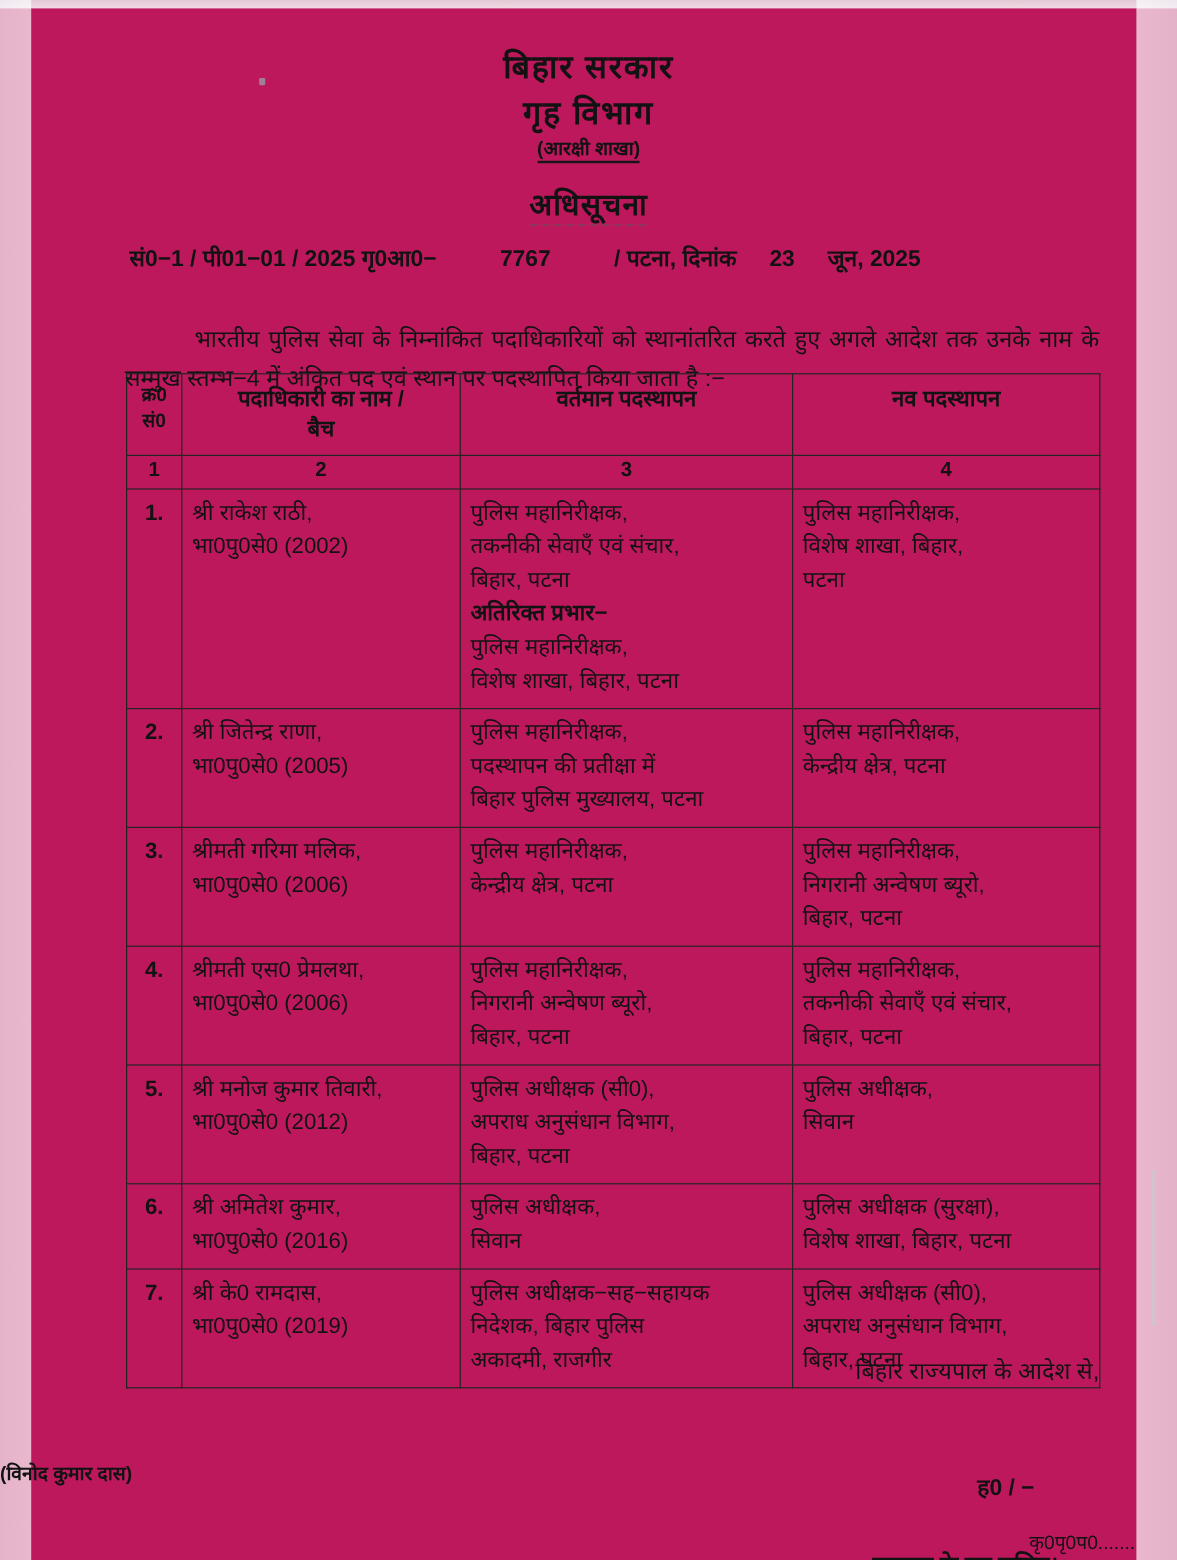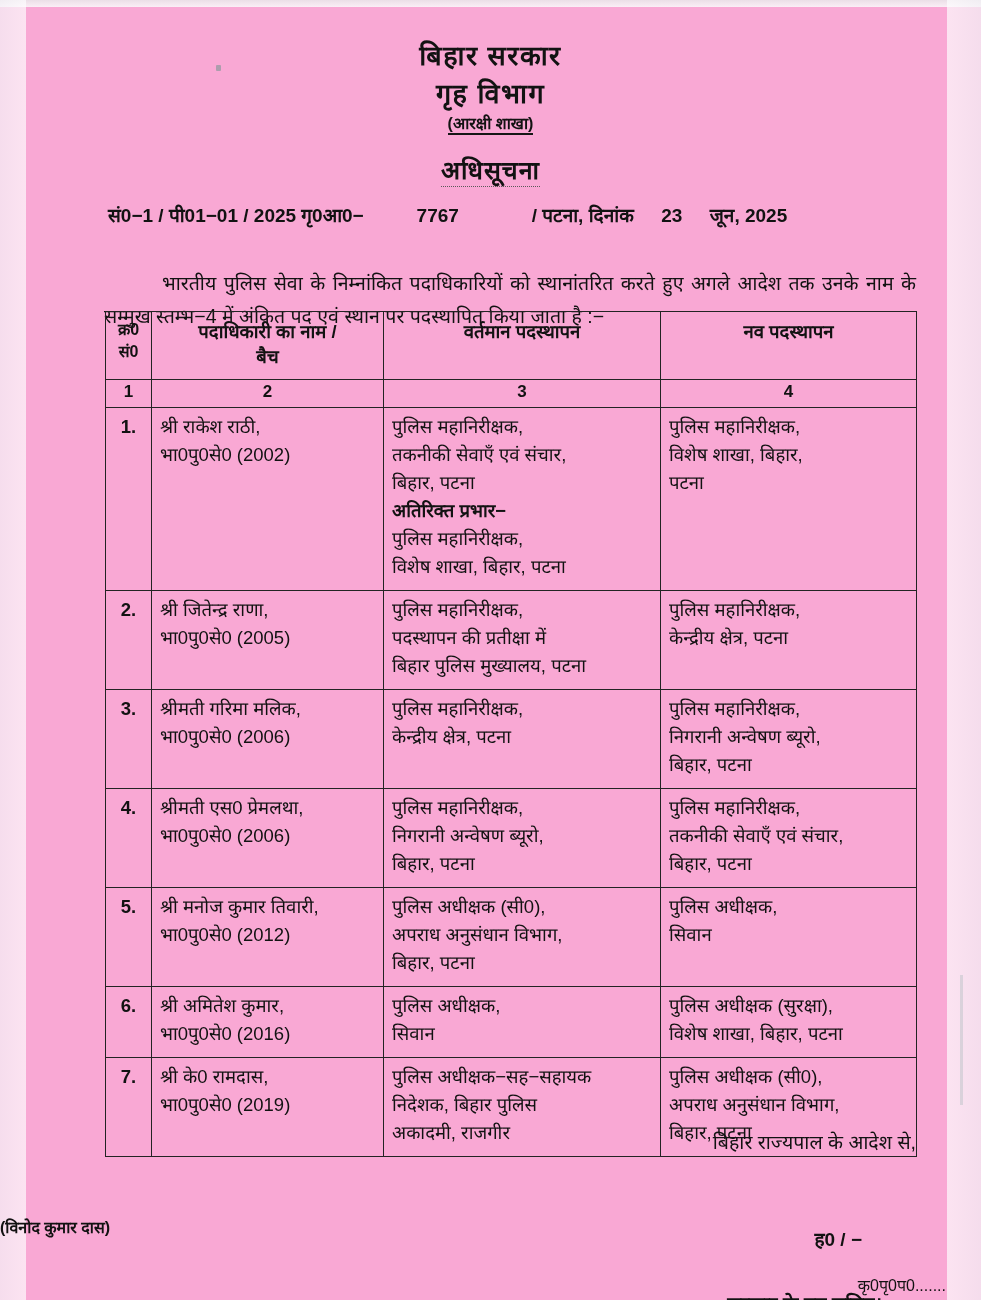--- a/index.html
+++ b/index.html
@@ -7,21 +7,21 @@
     padding: 0;
     background: #ffffff;
   }
   body {
     font-family: "Liberation Sans", "DejaVu Sans", sans-serif;
   }
   #page {
     position: relative;
     width: 981px;
     height: 1300px;
-    background: #f9a8d4;
+    background: #be185d;
     overflow: hidden;
     color: #121212;
   }
   
   .scan-top {
     position: absolute;
     left: 0; top: 0;
     width: 981px; height: 7px;
     background: linear-gradient(to bottom, #e8e8ea, #fbfbfc);
     opacity: .85;
@@ -104,21 +104,21 @@
     font-size: 19px;
     font-weight: 700;
     white-space: nowrap;
   }
   .refline .seg-no { display: inline-block; }
   .refline .seg-num {
     display: inline-block;
     width: 148px;
     text-align: center;
   }
-  .refline .seg-place { display: inline-block; margin-left: 20px; }
+  .refline .seg-place { display: inline-block; }
   .refline .seg-day {
     display: inline-block;
     width: 76px;
     text-align: center;
   }
   .refline .seg-month { display: inline-block; }
 
   
   .para {
     position: absolute;

